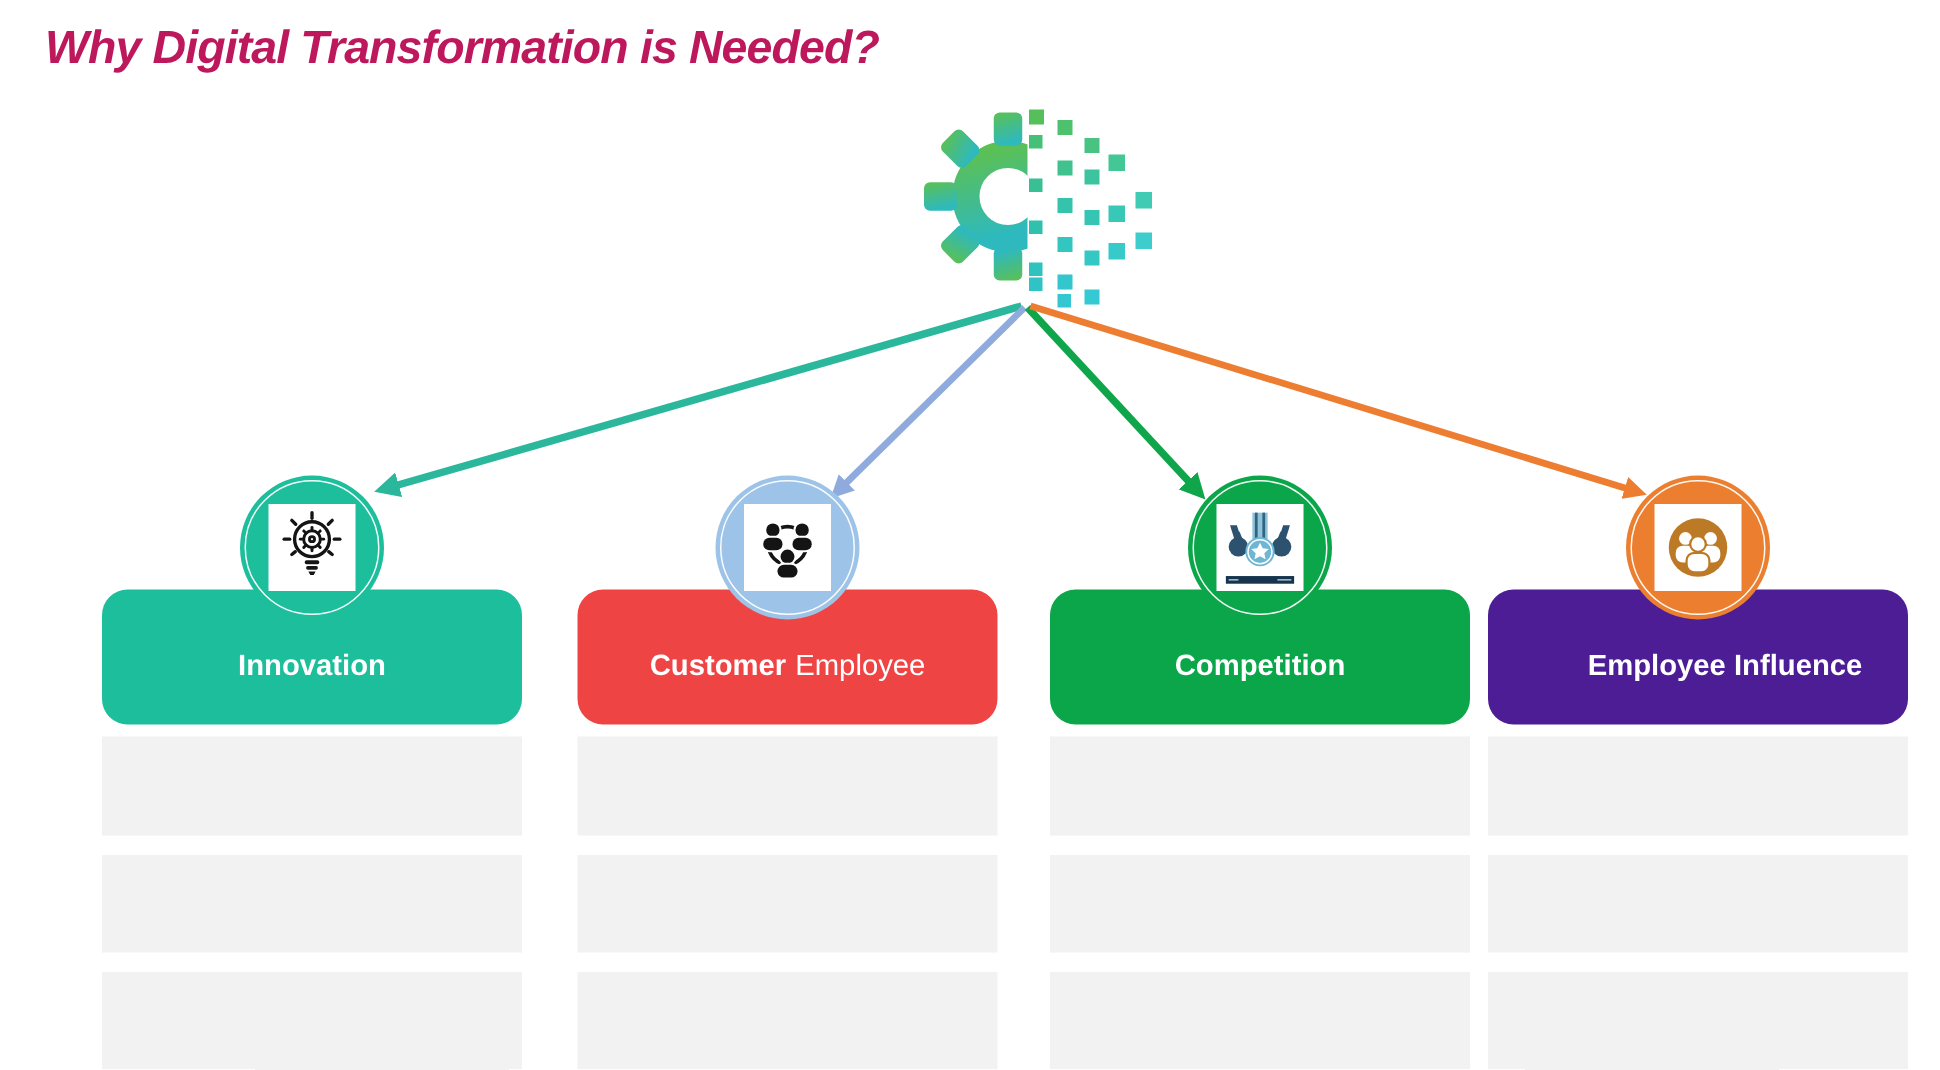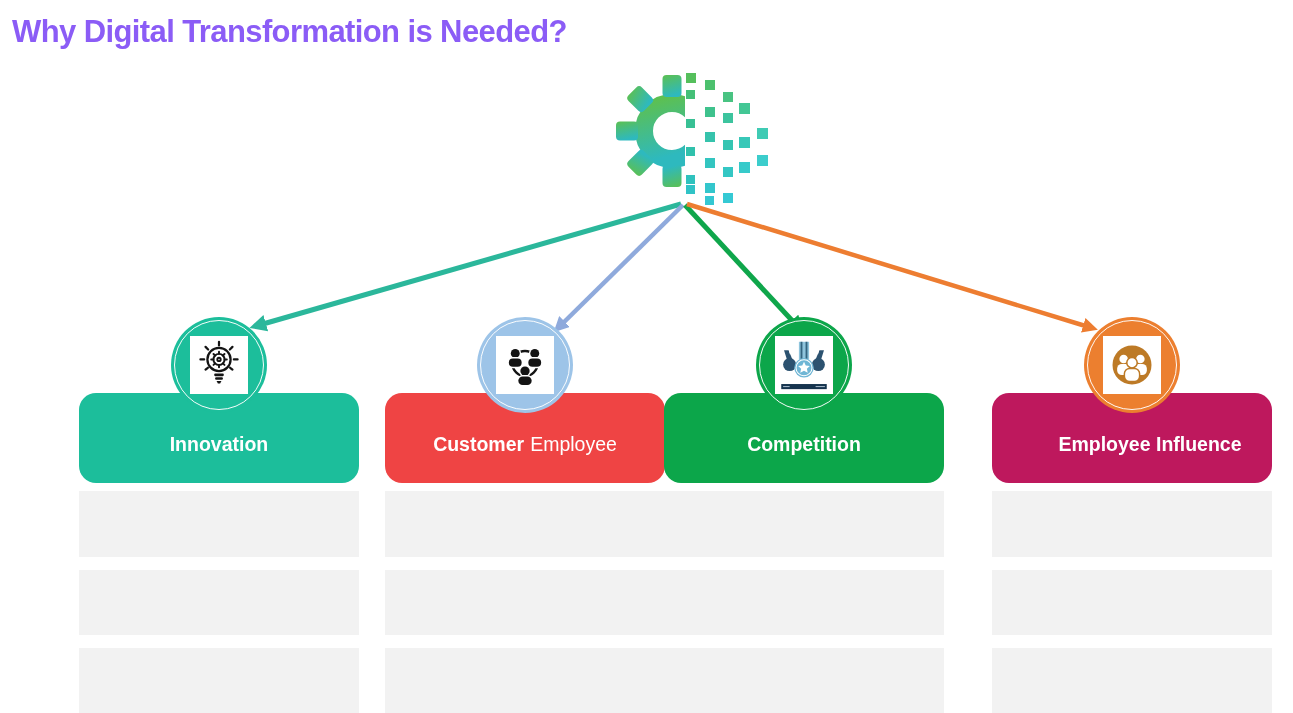--- a/index.html
+++ b/index.html
@@ -1,28 +1,28 @@
 <!DOCTYPE html>
 <html><head>
 <meta charset="utf-8">
 <style>
   html,body{margin:0;padding:0;background:#fff;}
   .canvas{
     position:relative;width:1293px;height:713px;background:#fff;overflow:hidden;
     font-family:"Liberation Sans",sans-serif;
   }
   .slide-title{
-    position:absolute;left:12px;top:14px;margin:0;
-    font-size:31px;font-weight:700;color:#8b5cf6;letter-spacing:-0.6px;
+    position:absolute;left:30px;top:14px;margin:0;
+    font-size:31px;font-weight:700;color:#be185d;letter-spacing:-0.6px;font-style:italic;
   }
   .hero-icon{position:absolute;left:615px;top:60px;width:158px;height:148px;}
   .arrows-svg{position:absolute;left:0;top:0;width:1293px;height:713px;pointer-events:none;}
 
   .column{position:absolute;top:317px;width:280px;height:396px;}
-  .col-0{left:79px;} .col-1{left:385px;} .col-2{left:664px;text-decoration:underline;} .col-3{left:992px;}
+  .col-0{left:68px;} .col-1{left:385px;} .col-2{left:700px;text-decoration:underline;} .col-3{left:992px;}
 
   .badge-circle{
     position:absolute;left:50%;top:0;transform:translateX(-50%);
     width:96px;height:96px;border-radius:50%;z-index:2;
     display:flex;align-items:center;justify-content:center;
   }
   .badge-circle::after{
     content:'';position:absolute;inset:3px;border:1.6px solid rgba(255,255,255,.95);
     border-radius:50%;pointer-events:none;
   }
@@ -248,21 +248,21 @@
               <rect x="30" y="26.8" width="14" height="12" rx="5"></rect>
             </g>
             <g fill="#ffffff" stroke="#BD7A26" stroke-width="1.6">
               <circle cx="28" cy="25.5" r="5.6"></circle>
               <rect x="19.8" y="31.8" width="16.4" height="14" rx="5.6"></rect>
             </g>
           </g>
         </svg>
       </div>
     </div>
-    <div class="label-box" style="background: #be185d; padding-left: 36px;">
+    <div class="label-box" style="background: #4c1d95; padding-left: 36px;">
       <span class="label-bold">Employee Influence</span>
     </div>
     <div class="rows">
       <div class="placeholder-row" style="background: rgb(242, 242, 242);"></div>
       <div class="placeholder-row" style="background: rgb(242, 242, 242);"></div>
       <div class="placeholder-row" style="background: rgb(242, 242, 242);"></div>
     </div>
   </div>
 
 </div>

